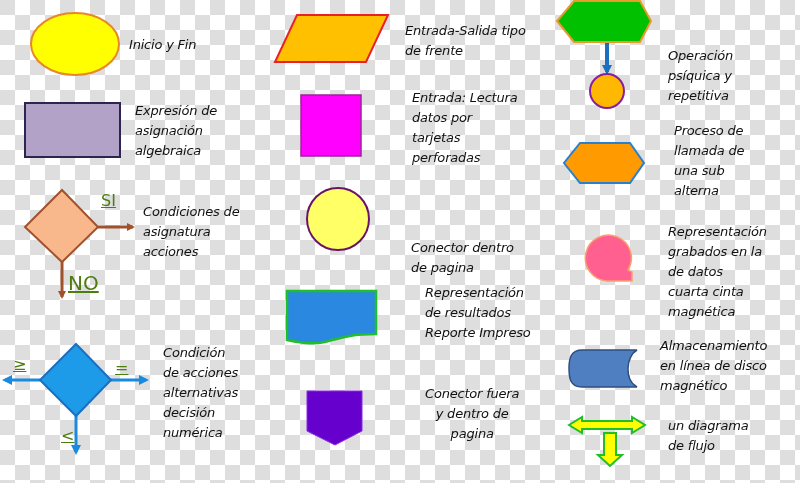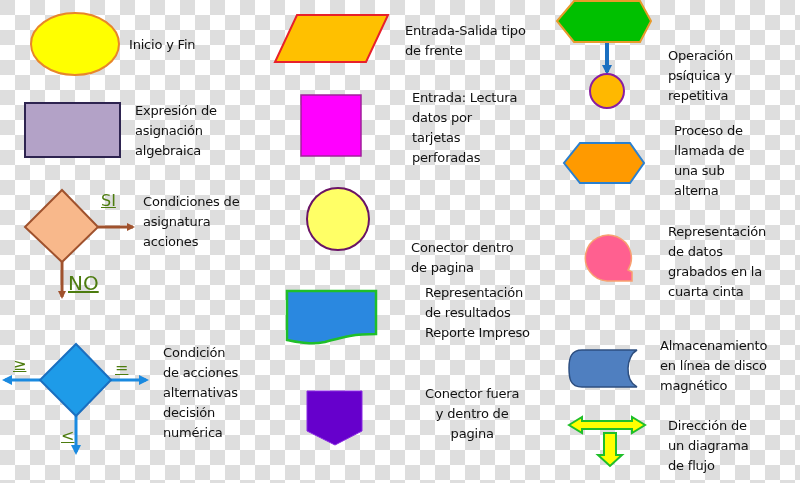--- a/index.html
+++ b/index.html
@@ -15,20 +15,21 @@
     }
     #canvas { position: absolute; left: 0; top: 0; width: 800px; height: 483px; }
     .label {
       position: absolute;
       font-family: "DejaVu Sans", sans-serif;
       font-size: 13px;
       line-height: 20px;
       color: #111;
       font-weight: normal;
       letter-spacing: -0.2px;
+      font-style: italic;
     }
     .label span { display: block; white-space: nowrap; }
     .sym-text {
       position: absolute;
       font-family: "DejaVu Sans", sans-serif;
       color: #4d7c0f;
       text-decoration: underline;
     }
   </style>
 </head>
@@ -90,21 +91,21 @@
 <div class="sym-text" style="left:61px; top:426px; font-size:16px;">&lt;</div>
 
 <div class="label" style="left:129px; top:35px;">
   <span>Inicio y Fin</span>
 </div>
 <div class="label" style="left:135px; top:101px;">
   <span>Expresión de</span>
     <span>asignación</span>
     <span>algebraica</span>
 </div>
-<div class="label" style="left:143px; top:192px;">
+<div class="label" style="left:143px; top:202px;">
   <span>Condiciones de</span>
     <span>asignatura</span>
     <span>acciones</span>
 </div>
 <div class="label" style="left:163px; top:343px;">
   <span>Condición</span>
     <span>de acciones</span>
     <span>alternativas</span>
     <span>decisión</span>
     <span>numérica</span>
@@ -141,26 +142,26 @@
     <span>repetitiva</span>
 </div>
 <div class="label" style="left:674px; top:121px;">
   <span>Proceso de</span>
     <span>llamada de</span>
     <span>una sub</span>
     <span>alterna</span>
 </div>
 <div class="label" style="left:668px; top:222px;">
   <span>Representación</span>
+    <span>grabados en la</span>
     <span>de datos</span>
-    <span>grabados en la</span>
     <span>cuarta cinta</span>
+    <span>magnética</span>
 </div>
 <div class="label" style="left:660px; top:336px;">
   <span>Almacenamiento</span>
     <span>en línea de disco</span>
     <span>magnético</span>
 </div>
 <div class="label" style="left:668px; top:416px;">
-  <span>Dirección de</span>
     <span>un diagrama</span>
     <span>de flujo</span>
 </div>
 
 </body></html>

